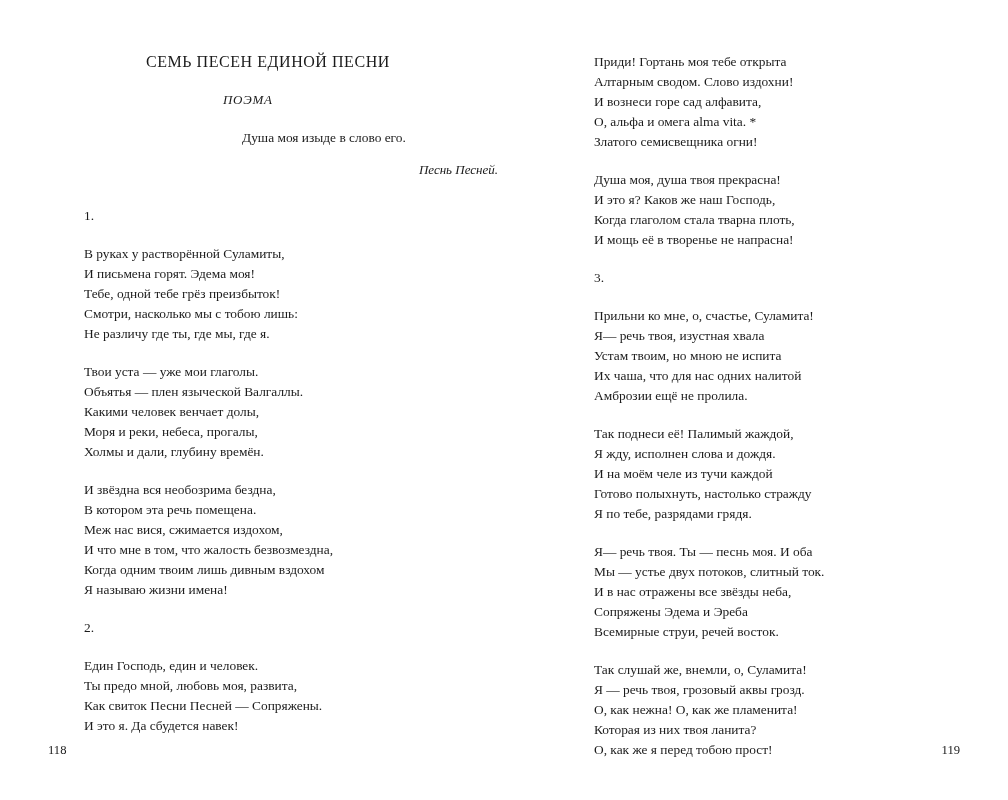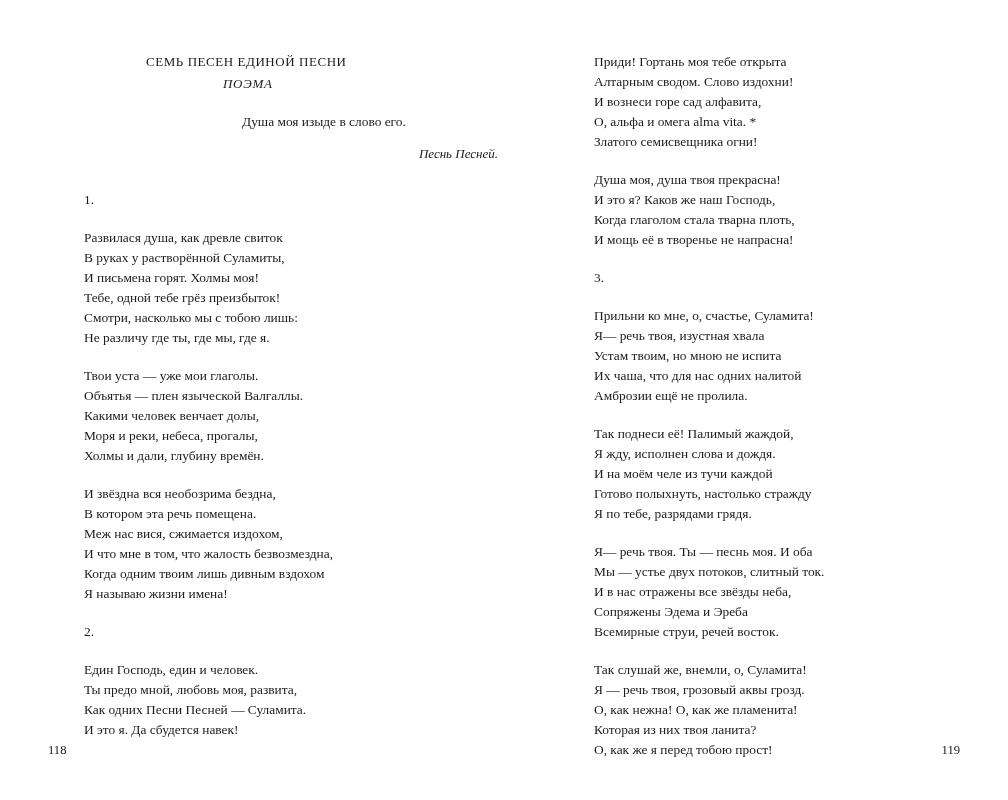--- a/index.html
+++ b/index.html
@@ -37,24 +37,24 @@
   .textblock {
     position: absolute;
     top: 52px;
     width: 420px;
   }
   .page-left  .textblock { left: 84px; }
   .page-right .textblock { left: 90px; }
 
   
   .poem-title {
-    font-size: 13px;
+    font-size: 16px;
     letter-spacing: 0.55px;
     line-height: 20px;
-    margin: 0 0 2px 62px;
+    margin: 0 0 18px 62px;
     font-weight: 400;
     white-space: nowrap;
   }
   .poem-subtitle {
     font-size: 13px;
     font-style: italic;
     letter-spacing: 0.7px;
     line-height: 20px;
     margin: 0 0 18px 139px;
     font-weight: 400;
@@ -121,23 +121,22 @@
       <div class="poem-subtitle">ПОЭМА</div>
 
       <div class="epigraph">
         <p class="epigraph-text">Душа моя изыде в слово его.</p>
         <p class="epigraph-source">Песнь Песней.</p>
       </div>
 
       <div class="section-number">1.</div>
 
       <div class="stanza">
-        <p class="verse-line">Развилася душа, как древле свиток</p>
         <p class="verse-line">В руках у растворённой Суламиты,</p>
-        <p class="verse-line">И письмена горят. Холмы моя!</p>
+        <p class="verse-line">И письмена горят. Эдема моя!</p>
         <p class="verse-line">Тебе, одной тебе грёз преизбыток!</p>
         <p class="verse-line">Смотри, насколько мы с тобою лишь:</p>
         <p class="verse-line">Не различу где ты, где мы, где я.</p>
       </div>
 
       <div class="stanza">
         <p class="verse-line">Твои уста — уже мои глаголы.</p>
         <p class="verse-line">Объятья — плен языческой Валгаллы.</p>
         <p class="verse-line">Какими человек венчает долы,</p>
         <p class="verse-line">Моря и реки, небеса, прогалы,</p>
@@ -151,21 +150,21 @@
         <p class="verse-line">И что мне в том, что жалость безвозмездна,</p>
         <p class="verse-line">Когда одним твоим лишь дивным вздохом</p>
         <p class="verse-line">Я называю жизни имена!</p>
       </div>
 
       <div class="section-number spaced">2.</div>
 
       <div class="stanza">
         <p class="verse-line">Един Господь, един и человек.</p>
         <p class="verse-line">Ты предо мной, любовь моя, развита,</p>
-        <p class="verse-line">Как одних Песни Песней — Суламита.</p>
+        <p class="verse-line">Как свиток Песни Песней — Сопряжены.</p>
         <p class="verse-line">И это я. Да сбудется навек!</p>
       </div>
 
     </div>
 
     <div class="folio folio-left">118</div>
   </div>
 
   <div class="page page-right">
     <div class="textblock">

